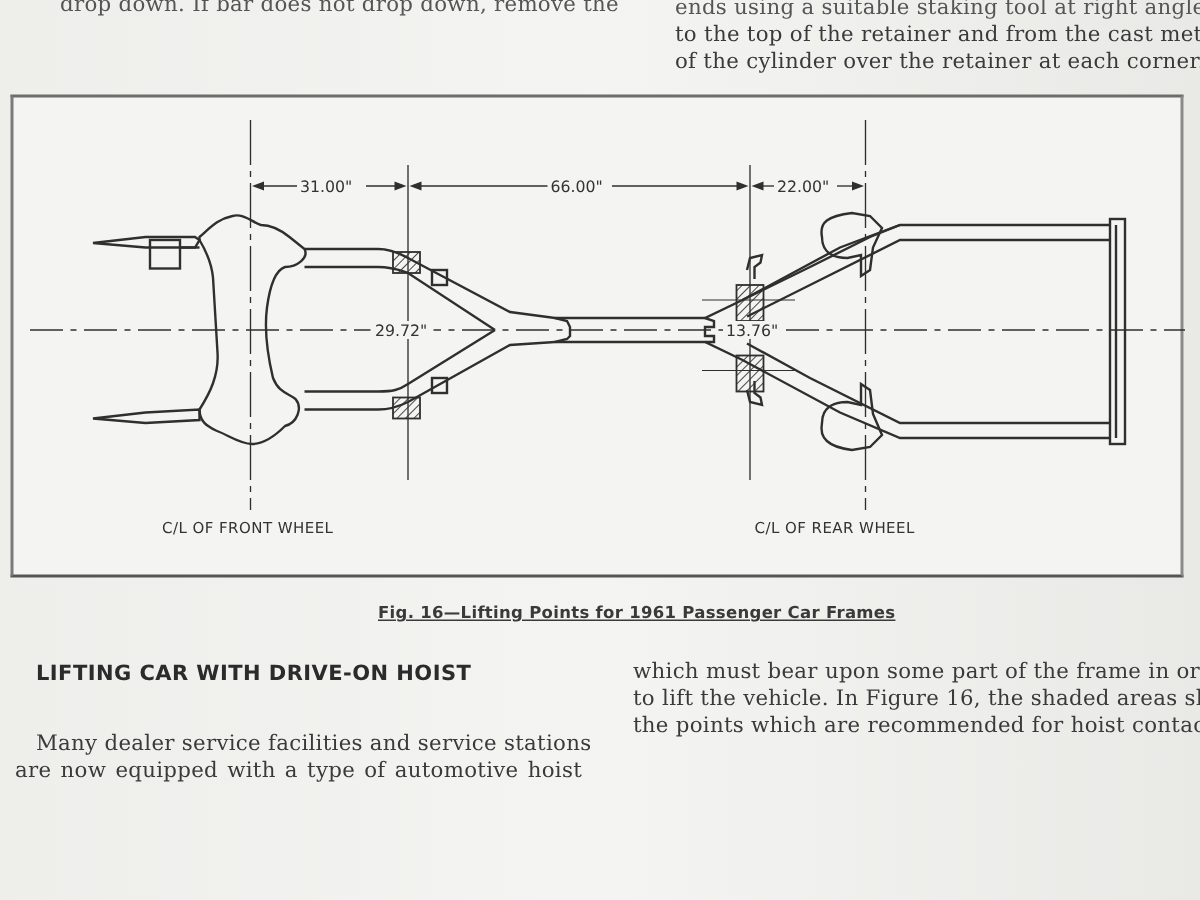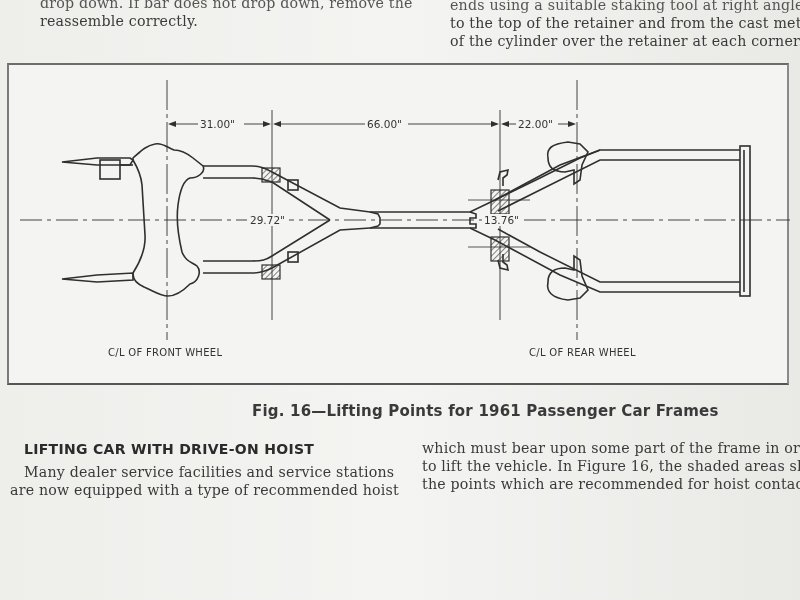--- a/index.html
+++ b/index.html
@@ -40,47 +40,47 @@
   .figure-svg { position: absolute; left: 0; top: 0; }
 
   .fig-label {
     position: absolute;
     font-family: "DejaVu Sans", sans-serif;
     font-size: 10px; font-weight: normal;
     color: #333;
     letter-spacing: 0.3px;
   }
   .wheel-front { left: 108px; top: 347px; }
-  .wheel-rear { left: 529px; top: 347px; }
+  .wheel-rear { left: 503px; top: 347px; }
 
   .caption {
     position: absolute; left: 252px; top: 402px;
     font-family: "DejaVu Sans", sans-serif;
-    font-size: 15px; font-weight: bold; color: #3a3a3a;
+    font-size: 11px; font-weight: bold; color: #3a3a3a;
     letter-spacing: 0.2px;
+    text-decoration: underline;
   }
 
   .section-heading {
     position: absolute; left: 24px; top: 441px;
     font-family: "DejaVu Sans", sans-serif;
     font-size: 14px; font-weight: bold; color: #2b2b2b;
     letter-spacing: 0.3px;
   }
-  .bottom-left { left: 10px; top: 463px; width: 378px; }
+  .bottom-left { left: 10px; top: 487px; width: 378px; }
   .bottom-right { left: 422px; top: 439px; width: 376px; }
   .indent { padding-left: 14px; }
 </style>
 </head>
 <body>
 
 <div class="page-bg"></div>
 
 <div class="col-text top-left">
   <span class="line justify-line faded">drop down. If bar does not drop down, remove the</span>
-  <span class="line">reassemble correctly.</span>
 </div>
 <div class="col-text top-right">
   <span class="line justify-line faded">ends using a suitable staking tool at right angles</span>
   <span class="line justify-line">to the top of the retainer and from the cast metal</span>
   <span class="line justify-line">of the cylinder over the retainer at each corner.</span>
 </div>
 
 <div class="figure-frame"></div>
 
 <svg class="figure-svg" width="800" height="600" viewBox="0 0 800 600">
@@ -167,20 +167,20 @@
 
 <div class="fig-label wheel-front">C/L OF FRONT WHEEL</div>
 <div class="fig-label wheel-rear">C/L OF REAR WHEEL</div>
 
 <div class="caption">Fig. 16—Lifting Points for 1961 Passenger Car Frames</div>
 
 <div class="section-heading">LIFTING CAR WITH DRIVE-ON HOIST</div>
 
 <div class="col-text bottom-left">
   <span class="line justify-line indent">Many dealer service facilities and service stations</span>
-  <span class="line justify-line">are now equipped with a type of recommended hoist</span>
+  <span class="line justify-line">are now equipped with a type of automotive hoist</span>
 </div>
 
 <div class="col-text bottom-right">
   <span class="line justify-line">which must bear upon some part of the frame in order</span>
   <span class="line justify-line">to lift the vehicle. In Figure 16, the shaded areas show</span>
   <span class="line justify-line">the points which are recommended for hoist contact</span>
 </div>
 
 </body></html>

